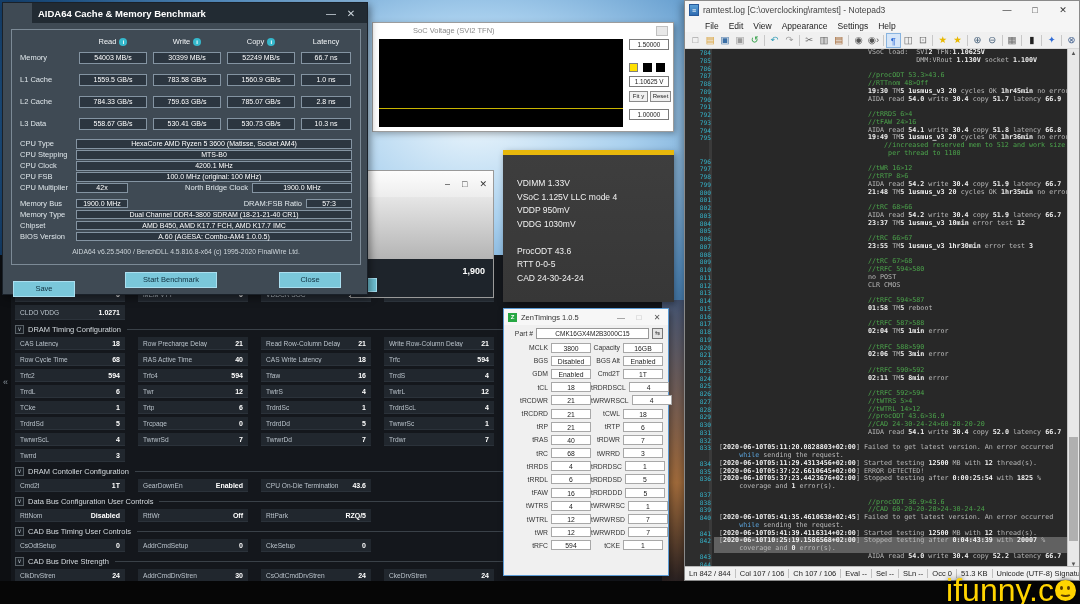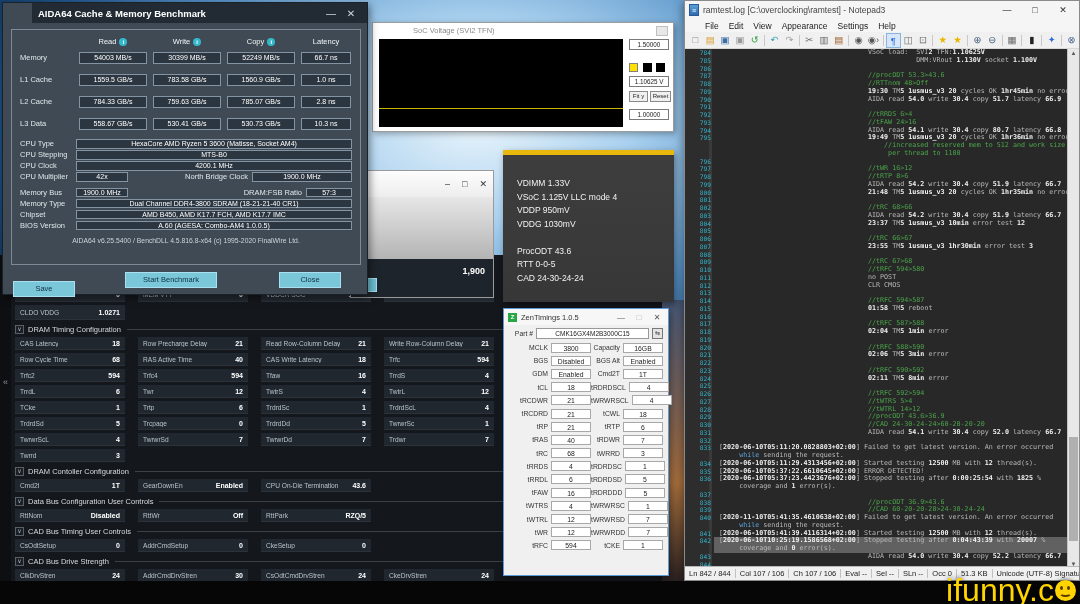--- a/index.html
+++ b/index.html
@@ -482,20 +482,24 @@
           </div>
           <div class="a-info">
             <span class="a-lab">CPU Stepping</span>
             <div class="abox">MTS-B0</div>
           </div>
           <div class="a-info">
             <span class="a-lab">CPU Clock</span>
             <div class="abox">4200.1 MHz</div>
           </div>
           <div class="a-info">
+            <span class="a-lab">CPU FSB</span>
+            <div class="abox">100.0 MHz  (original: 100 MHz)</div>
+          </div>
+          <div class="a-info">
             <span class="a-lab">CPU Multiplier</span>
             <div class="a-split">
               <div class="abox" style="width: 52px;">42x</div>
               <span class="l2">North Bridge Clock</span>
               <div class="abox" style="width: 100px;">1900.0 MHz</div>
             </div>
           </div>
           <div class="a-info" style="margin-top: 6px;">
             <span class="a-lab">Memory Bus</span>
             <div class="a-split">
@@ -695,21 +699,21 @@
           <div class="ed-row"><span class="ed-num">784</span><span class="ed-txt">                                     VSoC load:  SVI<b>2</b> TFN:<b>1.10625V</b></span></div>
           <div class="ed-row"><span class="ed-num">785</span><span class="ed-txt">                                                 DMM:VRout <b>1.130V</b> socket <b>1.100V</b></span></div>
           <div class="ed-row"><span class="ed-num">786</span><span class="ed-txt"></span></div>
           <div class="ed-row"><span class="ed-num">787</span><span class="ed-txt c">                                     //procODT 53.3&gt;43.6</span></div>
           <div class="ed-row"><span class="ed-num">788</span><span class="ed-txt c">                                     //RTTnom 48&gt;Off</span></div>
           <div class="ed-row"><span class="ed-num">789</span><span class="ed-txt">                                     <b>19:30</b> TM<b>5</b> <b>1usmus_v3</b> <b>20</b> cycles OK <b>1hr45min</b> no errors</span></div>
           <div class="ed-row"><span class="ed-num">790</span><span class="ed-txt">                                     AIDA read <b>54.0</b> write <b>30.4</b> copy <b>51.7</b> latency <b>66.9</b></span></div>
           <div class="ed-row"><span class="ed-num">791</span><span class="ed-txt"></span></div>
           <div class="ed-row"><span class="ed-num">792</span><span class="ed-txt c">                                     //tRRDS 6&gt;4</span></div>
           <div class="ed-row"><span class="ed-num">793</span><span class="ed-txt c">                                     //tFAW 24&gt;16</span></div>
-          <div class="ed-row"><span class="ed-num">794</span><span class="ed-txt">                                     AIDA read <b>54.1</b> write <b>30.4</b> copy <b>80.7</b> latency <b>66.8</b></span></div>
+          <div class="ed-row"><span class="ed-num">794</span><span class="ed-txt">                                     AIDA read <b>54.1</b> write <b>30.4</b> copy <b>51.8</b> latency <b>66.8</b></span></div>
           <div class="ed-row"><span class="ed-num">795</span><span class="ed-txt">                                     <b>19:49</b> TM<b>5</b> <b>1usmus_v3</b> <b>20</b> cycles OK <b>1hr36min</b> no errors</span></div>
           <div class="ed-row"><span class="ed-num"></span><span class="ed-txt c">                                         //increased reserved mem to 512 and work size</span></div>
           <div class="ed-row"><span class="ed-num"></span><span class="ed-txt c">                                          per thread to 1100</span></div>
           <div class="ed-row"><span class="ed-num">796</span><span class="ed-txt"></span></div>
           <div class="ed-row"><span class="ed-num">797</span><span class="ed-txt c">                                     //tWR 16&gt;12</span></div>
           <div class="ed-row"><span class="ed-num">798</span><span class="ed-txt c">                                     //tRTP 8&gt;6</span></div>
           <div class="ed-row"><span class="ed-num">799</span><span class="ed-txt">                                     AIDA read <b>54.2</b> write <b>30.4</b> copy <b>51.9</b> latency <b>66.7</b></span></div>
           <div class="ed-row"><span class="ed-num">800</span><span class="ed-txt">                                     <b>21:48</b> TM<b>5</b> <b>1usmus_v3</b> <b>20</b> cycles OK <b>1hr35min</b> no errors</span></div>
           <div class="ed-row"><span class="ed-num">801</span><span class="ed-txt"></span></div>
           <div class="ed-row"><span class="ed-num">802</span><span class="ed-txt c">                                     //tRC 68&gt;66</span></div>
@@ -745,21 +749,21 @@
           <div class="ed-row"><span class="ed-num">832</span><span class="ed-txt"></span></div>
           <div class="ed-row"><span class="ed-num">833</span><span class="ed-txt">[<b>2020-06-10T05:11:20.0828803+02:00</b>] Failed to get latest version. An error occurred</span></div>
           <div class="ed-row"><span class="ed-num"></span><span class="ed-txt">     <span class="kw">while</span> sending the request.</span></div>
           <div class="ed-row"><span class="ed-num">834</span><span class="ed-txt">[<b>2020-06-10T05:11:29.4313456+02:00</b>] Started testing <b>12500</b> MB with <b>12</b> thread(s).</span></div>
           <div class="ed-row"><span class="ed-num">835</span><span class="ed-txt">[<b>2020-06-10T05:37:22.6610645+02:00</b>] ERROR DETECTED!</span></div>
           <div class="ed-row"><span class="ed-num">836</span><span class="ed-txt">[<b>2020-06-10T05:37:23.4423676+02:00</b>] Stopped testing after <b>0:00:25:54</b> with <b>1825</b> %</span></div>
           <div class="ed-row"><span class="ed-num"></span><span class="ed-txt">     coverage and <b>1</b> error(s).</span></div>
           <div class="ed-row"><span class="ed-num">837</span><span class="ed-txt"></span></div>
           <div class="ed-row"><span class="ed-num">838</span><span class="ed-txt c">                                     //procODT 36.9&gt;43.6</span></div>
           <div class="ed-row"><span class="ed-num">839</span><span class="ed-txt c">                                     //CAD 60-20-20-20&gt;24-30-24-24</span></div>
-          <div class="ed-row"><span class="ed-num">840</span><span class="ed-txt">[<b>2020-11-10T05:41:35.4610638+02:00</b>] Failed to get latest version. An error occurred</span></div>
+          <div class="ed-row"><span class="ed-num">840</span><span class="ed-txt">[<b>2020-06-10T05:41:35.4610638+02:45</b>] Failed to get latest version. An error occurred</span></div>
           <div class="ed-row"><span class="ed-num"></span><span class="ed-txt">     <span class="kw">while</span> sending the request.</span></div>
           <div class="ed-row"><span class="ed-num">841</span><span class="ed-txt">[<b>2020-06-10T05:41:39.4116314+02:00</b>] Started testing <b>12500</b> MB with <b>12</b> thread(s).</span></div>
           <div class="ed-row"><span class="ed-num">842</span><span class="ed-txt sel">[<b>2020-06-10T10:25:19.1586568+02:00</b>] Stopped testing after <b>0:04:43:39</b> with <b>20007</b> %</span></div>
           <div class="ed-row"><span class="ed-num"></span><span class="ed-txt sel">     coverage and <b>0</b> error(s).</span></div>
           <div class="ed-row"><span class="ed-num">843</span><span class="ed-txt">                                     AIDA read <b>54.0</b> write <b>30.4</b> copy <b>52.2</b> latency <b>66.7</b></span></div>
           <div class="ed-row"><span class="ed-num">844</span><span class="ed-txt"></span></div>
         </div>
     </div>
     <div class="vscroll">
       <div class="arr" style="top:1px;">▲</div>

